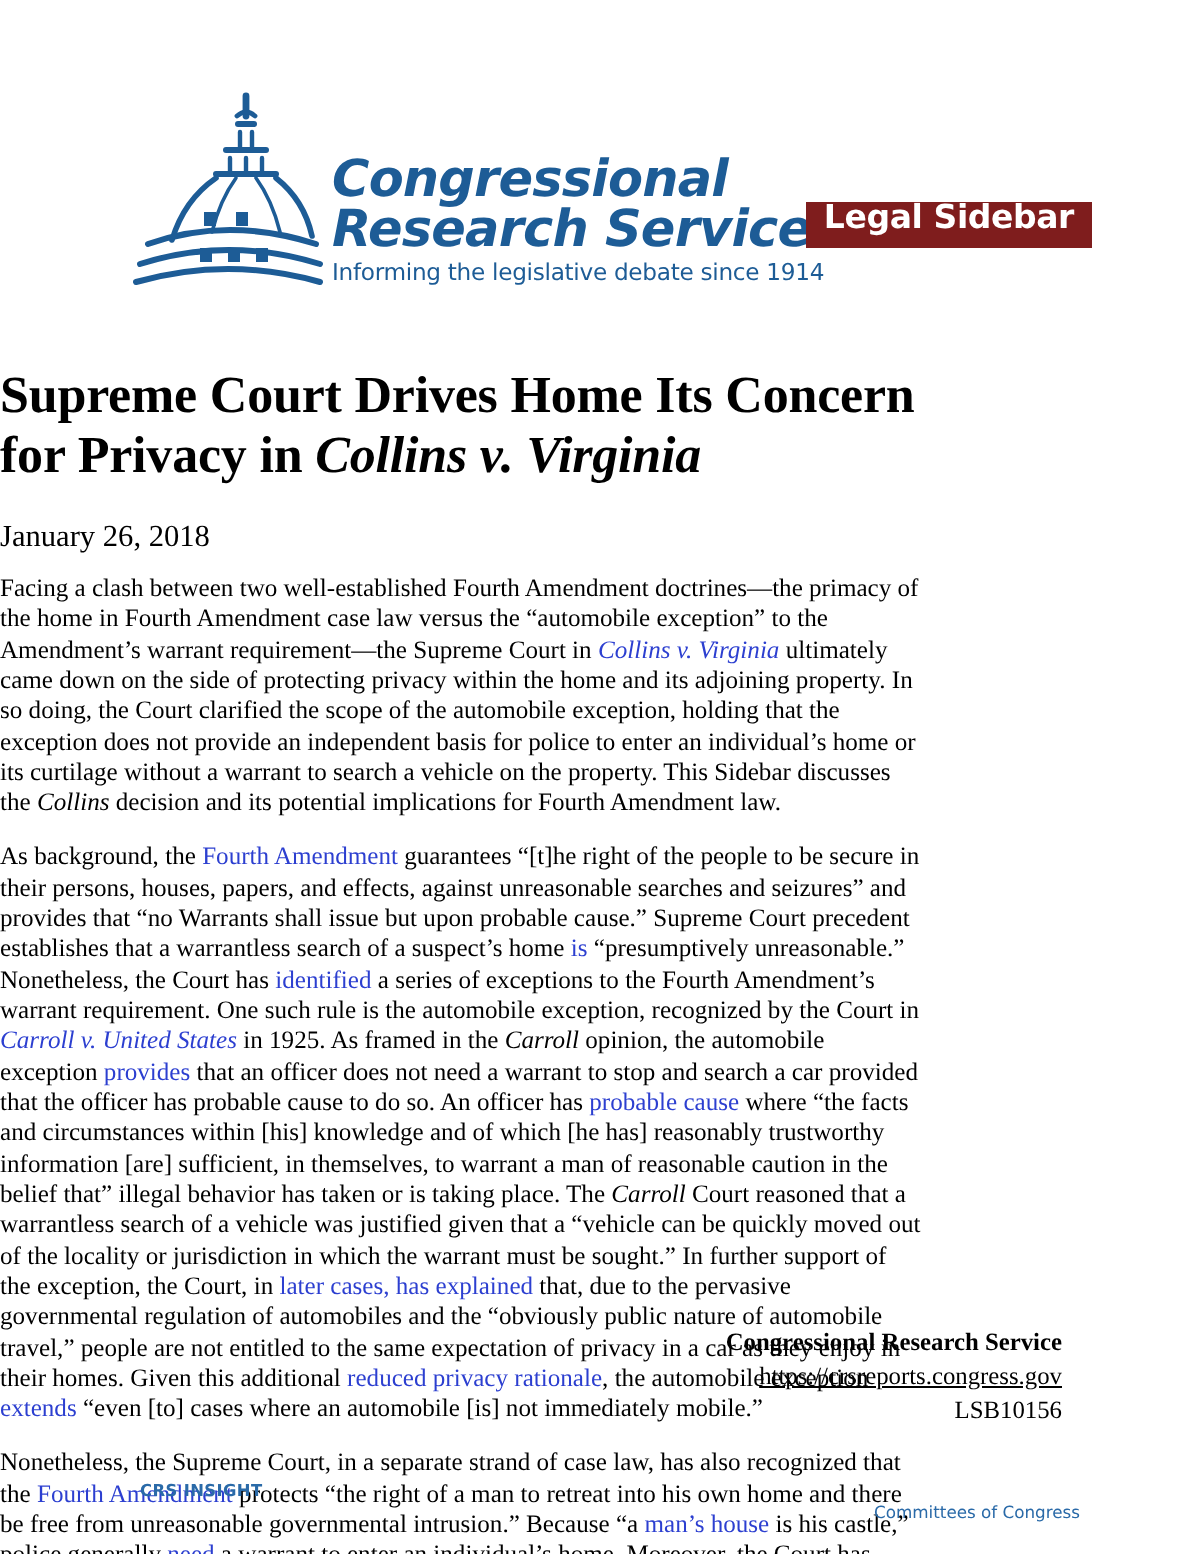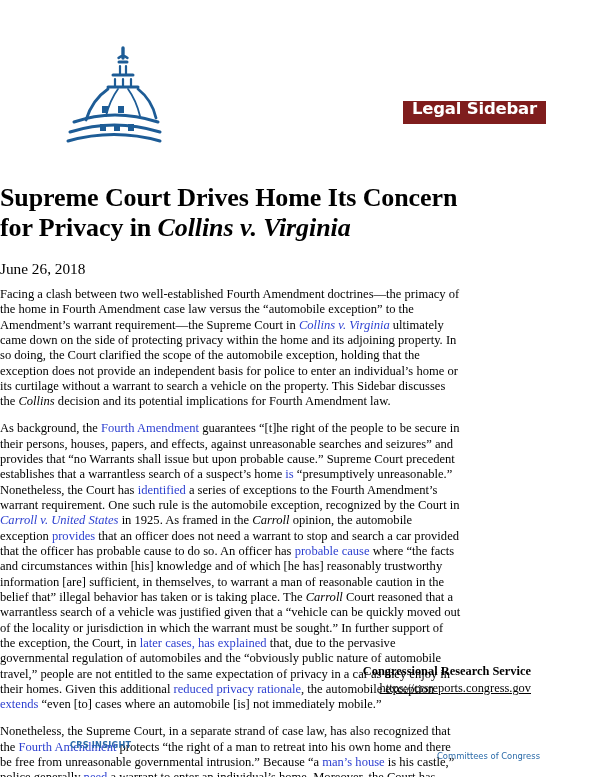--- a/index.html
+++ b/index.html
@@ -196,42 +196,48 @@
       </g>
       <g fill="#1d5c96">
         <rect x="36" y="62" width="6" height="7"></rect>
         <rect x="52" y="62" width="6" height="7"></rect>
         <rect x="34" y="80" width="6" height="7"></rect>
         <rect x="48" y="80" width="6" height="7"></rect>
         <rect x="62" y="80" width="6" height="7"></rect>
       </g>
     </svg>
 
+    <div class="wordmark">
+      <div class="wordmark-line">Congressional</div>
+      <div class="wordmark-line">Research Service</div>
+      <div class="wordmark-tag">Informing the legislative debate since 1914</div>
+    </div>
   </div>
 
   <div class="badge">Legal Sidebar</div>
 </div>
 
 <h1 class="doc-title"><span>Supreme Court Drives Home Its Concern for Privacy in </span><i>Collins v. Virginia</i></h1>
 
-<div class="doc-date">June 26, 2018</div>
+<div class="doc-date">January 26, 2018</div>
 
 <div class="body-text">
 
   <p><span>Facing a clash between two well-established Fourth Amendment doctrines—the primacy of the home in Fourth Amendment case law versus the “automobile exception” to the Amendment’s warrant requirement—the Supreme Court in </span><a href="#" style="font-style:italic">Collins v. Virginia</a><span> ultimately came down on the side of protecting privacy within the home and its adjoining property. In so doing, the Court clarified the scope of the automobile exception, holding that the exception does not provide an independent basis for police to enter an individual’s home or its curtilage without a warrant to search a vehicle on the property. This Sidebar discusses the </span><i>Collins</i><span> decision and its potential implications for Fourth Amendment law.</span></p>
 
   <p><span>As background, the </span><a href="#">Fourth Amendment</a><span> guarantees “[t]he right of the people to be secure in their persons, houses, papers, and effects, against unreasonable searches and seizures” and provides that “no Warrants shall issue but upon probable cause.” Supreme Court precedent establishes that a warrantless search of a suspect’s home </span><a href="#">is</a><span> “presumptively unreasonable.” Nonetheless, the Court has </span><a href="#">identified</a><span> a series of exceptions to the Fourth Amendment’s warrant requirement. One such rule is the automobile exception, recognized by the Court in </span><a href="#" style="font-style:italic">Carroll v. United States</a><span> in 1925. As framed in the </span><i>Carroll</i><span> opinion, the automobile exception </span><a href="#">provides</a><span> that an officer does not need a warrant to stop and search a car provided that the officer has probable cause to do so. An officer has </span><a href="#">probable cause</a><span> where “the facts and circumstances within [his] knowledge and of which [he has] reasonably trustworthy information [are] sufficient, in themselves, to warrant a man of reasonable caution in the belief that” illegal behavior has taken or is taking place. The </span><i>Carroll</i><span> Court reasoned that a warrantless search of a vehicle was justified given that a “vehicle can be quickly moved out of the locality or jurisdiction in which the warrant must be sought.” In further support of the exception, the Court, in </span><a href="#">later cases, has explained</a><span> that, due to the pervasive governmental regulation of automobiles and the “obviously public nature of automobile travel,” people are not entitled to the same expectation of privacy in a car as they enjoy in their homes. Given this additional </span><a href="#">reduced privacy rationale</a><span>, the automobile exception </span><a href="#">extends</a><span> “even [to] cases where an automobile [is] not immediately mobile.”</span></p>
 
   <p><span>Nonetheless, the Supreme Court, in a separate strand of case law, has also recognized that the </span><a href="#">Fourth Amendment</a><span> protects “the right of a man to retreat into his own home and there be free from unreasonable governmental intrusion.” Because “a </span><a href="#">man’s house</a><span> is his castle,” police generally </span><a href="#">need</a><span> a warrant to enter an individual’s home. Moreover, the Court has recognized that Fourth Amendment protections extend into the curtilage of a home, </span></p>
 
 </div>
 
 <div class="doc-footer">
   <div class="footer-org">Congressional Research Service</div>
   <div class="footer-url">https://crsreports.congress.gov</div>
+  <div class="footer-id">LSB10156</div>
 </div>
 
 <div class="insight">
   <div class="insight-title">CRS INSIGHT</div>
   <div class="insight-row">
     <div class="insight-sub">Committees of Congress</div>
     <div class="insight-rule"></div>
   </div>
 </div>
 

